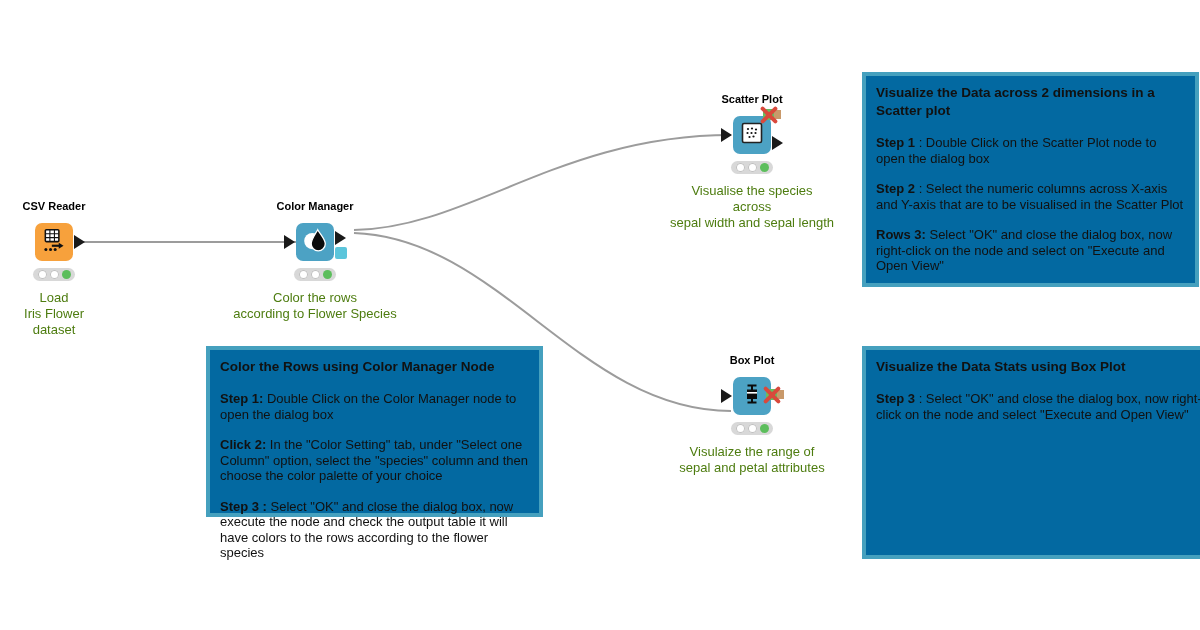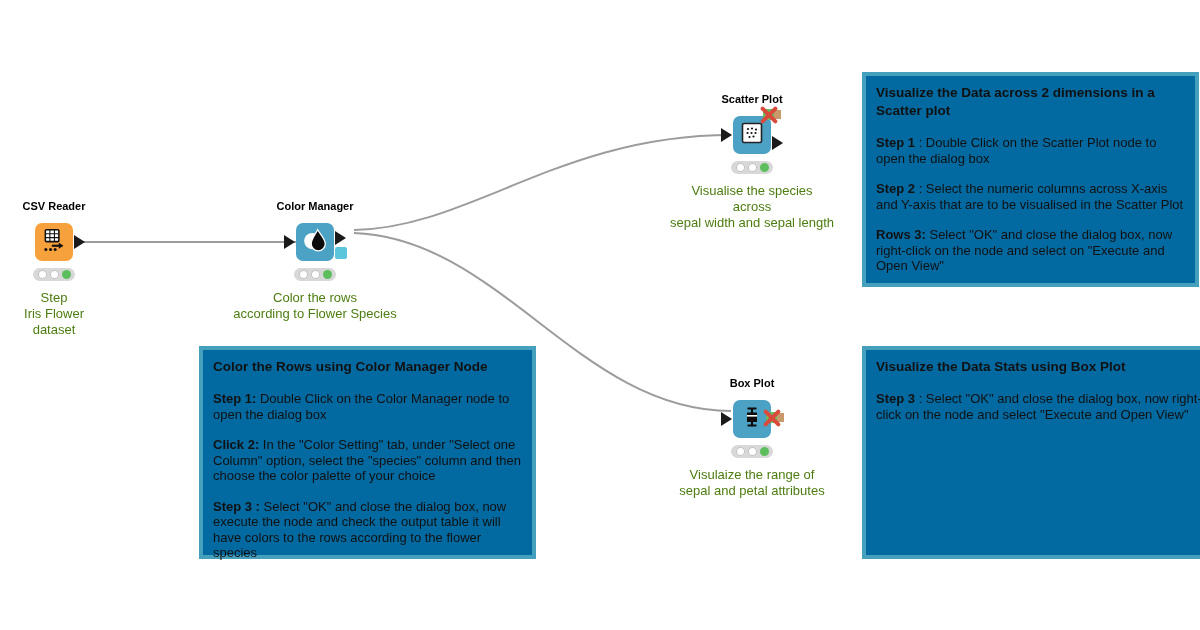--- a/index.html
+++ b/index.html
@@ -44,21 +44,21 @@
   .lamp.off{background:#ffffff;box-shadow:inset 0 0 0 1px #bfbfbf;}
   .lamp.on{background:#5CBE5C;}
   .node-desc{
     position:absolute;top:67px;left:50%;transform:translateX(-50%);
     text-align:center;font-size:13px;line-height:16px;white-space:pre;
     width:max-content;color:#4d7c0f;
   }
   #node-csv{left:35px;top:223px;}
   #node-cm{left:296px;top:223px;}
   #node-sp{left:733px;top:116px;}
-  #node-bp{left:733px;top:400px;}
+  #node-bp{left:733px;top:377px;}
 
   
   .xmark{position:absolute;width:24px;height:24px;z-index:3;}
   .xmark .tan{position:absolute;right:0;top:7px;width:9px;height:9px;background:#C9996A;}
   .xmark .grn{position:absolute;left:6px;top:6px;width:11px;height:11px;background:#68BD5F;}
   .xmark .s1,.xmark .s2{
     position:absolute;left:1px;top:10px;width:22px;height:4px;
     background:#D9493C;border-radius:2px;
   }
   .xmark .s1{transform:rotate(45deg);}
@@ -69,21 +69,21 @@
   
   .ann{
     position:absolute;z-index:2;background:#0369a1;border:4px solid #45A0BE;
     padding:8px 10px;font-size:13px;line-height:15.5px;color:#111;
     box-sizing:border-box;
   }
   .ann h3{font-size:13.5px;line-height:18px;margin:0 0 15px 0;font-weight:700;}
   .ann p{margin:0 0 15px 0;}
   .ann p b{font-weight:700;text-align:right;}
   #ann-scatter{left:862px;top:72px;width:337px;height:215px;}
-  #ann-color{left:199px;top:346px;width:337px;height:213px;}
+  #ann-color{left:206px;top:346px;width:337px;height:171px;}
   #ann-boxplot{left:862px;top:346px;width:363px;height:213px;}
 </style>
 </head>
 <body>
 
 <div id="canvas">
 
   <svg id="wires" width="1200" height="630">
     <path d="M79 242 L305 242" stroke="#9C9C9C" stroke-width="2" fill="none"></path>
     <path d="M354 230 C470 228 560 135 731 135" stroke="#9C9C9C" stroke-width="2" fill="none"></path>
@@ -104,21 +104,21 @@
           <circle cx="13.1" cy="20.8" r="1.4" fill="#111"></circle>
         </svg>
       </span>
       <span class="port-out"></span>
     </div>
     <div class="traffic">
       <span class="lamp off"></span>
       <span class="lamp off"></span>
       <span class="lamp on"></span>
     </div>
-    <div class="node-desc">Step
+    <div class="node-desc">Load
 Iris Flower
 dataset</div>
   </div>
 
   <div class="node-group" id="node-cm">
     <div class="node-title">Color Manager</div>
     <div class="node-square blue">
       <span>
         <svg width="26" height="26" viewBox="0 0 24 24">
           <circle cx="9.5" cy="13" r="7.5" fill="#fff"></circle>

